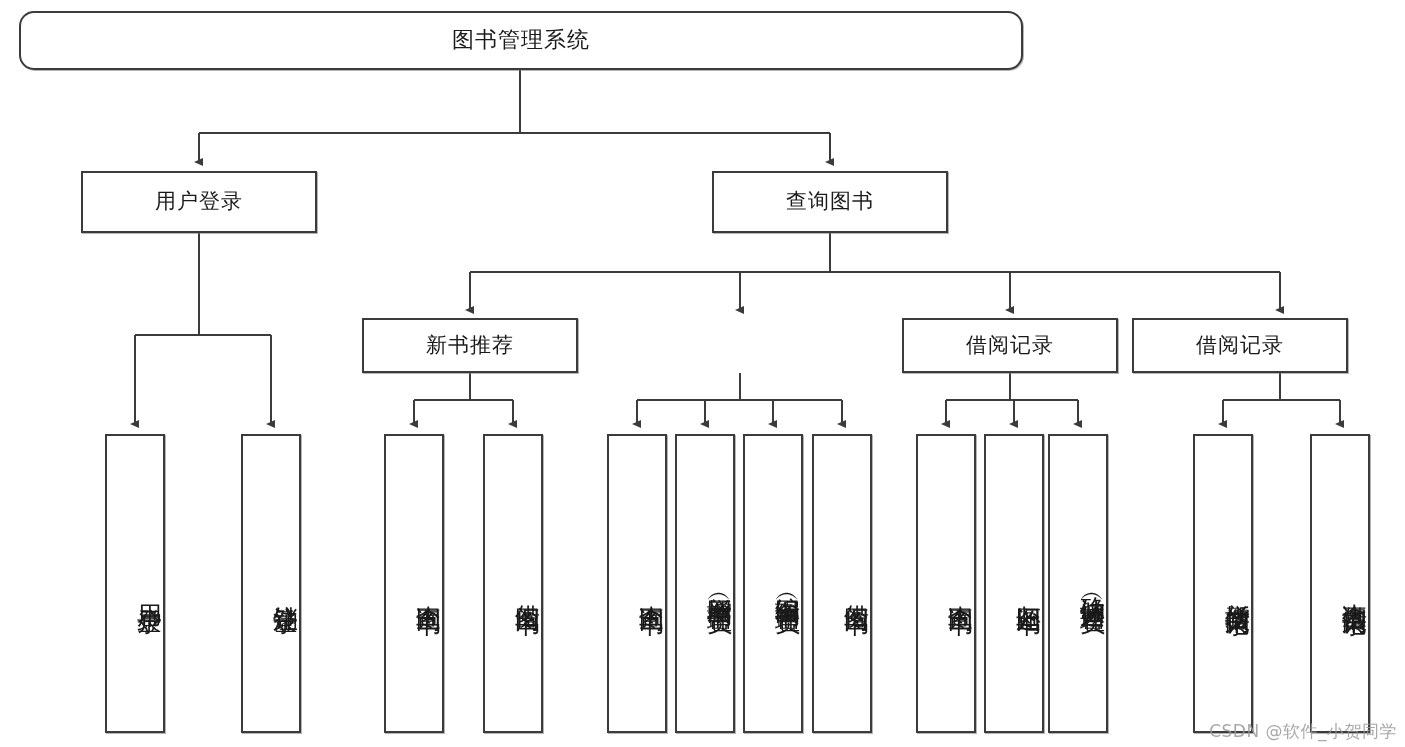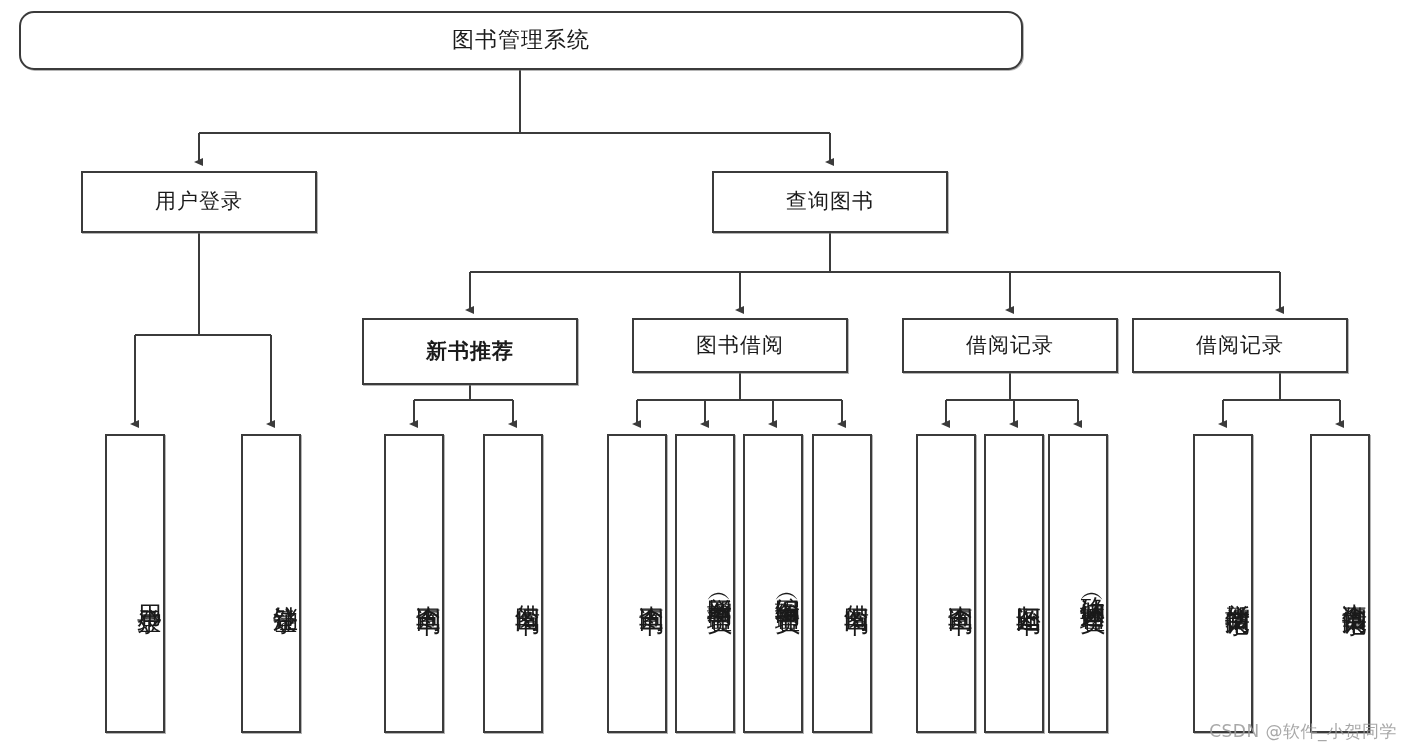--- a/index.html
+++ b/index.html
@@ -130,23 +130,22 @@
       <path d="M1340,400 L1340,424" marker-end="url(#arrow)"></path>
     </g>
   </svg>
 
   <div class="node horiz" id="root-node" style="left:19px; top:11px; width:1004px; height:59px;border-radius:15px;">图书管理系统</div>
 
   <div class="node horiz" style="left:81px; top:171px; width:236px; height:62px;">用户登录</div>
 
   <div class="node horiz" style="left:712px; top:171px; width:236px; height:62px;">查询图书</div>
 
-  <div class="node horiz" style="left:362px; top:318px; width:216px; height:67px;font-weight:bold;">新书推荐</div>
+  <div class="node horiz" style="left:362px; top:318px; width:216px; height:55px;">新书推荐</div>
 
-  <div class="node horiz" style="left:632px; top:318px; width:216px; height:55px;">图书借阅</div>
 
   <div class="node horiz" style="left:902px; top:318px; width:216px; height:55px;">借阅记录</div>
 
   <div class="node horiz" style="left:1132px; top:318px; width:216px; height:55px;">借阅记录</div>
 
   <div class="node vert" style="left:105px; top:434px; width:60px; height:299px;">
     <span class="vtext">用户登录</span>
   </div>
   <div class="node vert" style="left:241px; top:434px; width:60px; height:299px;">
     <span class="vtext">注销登录</span>

